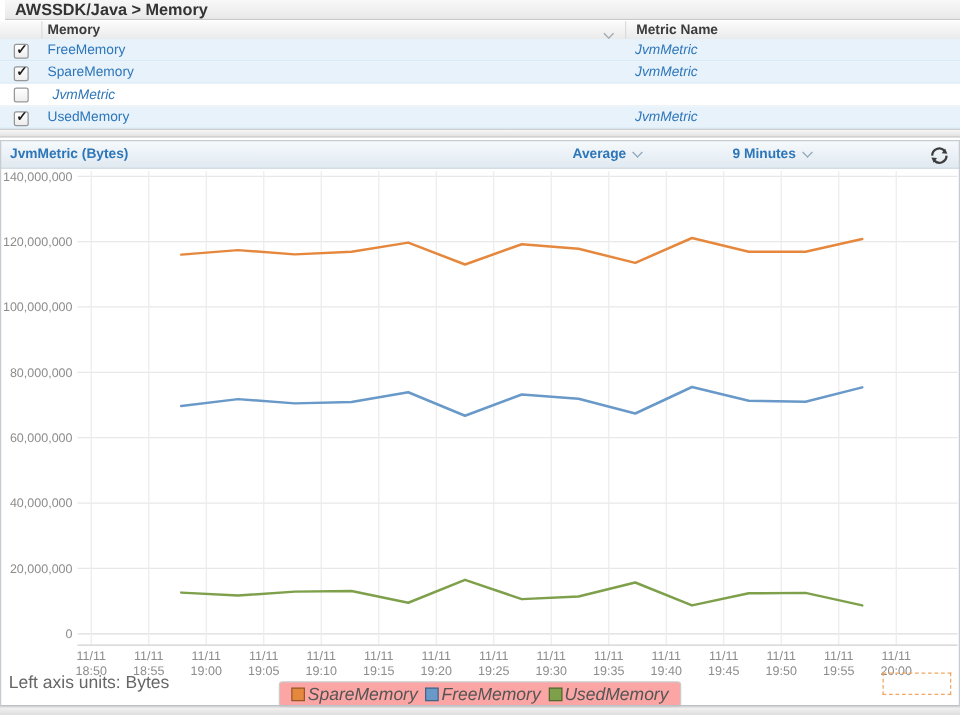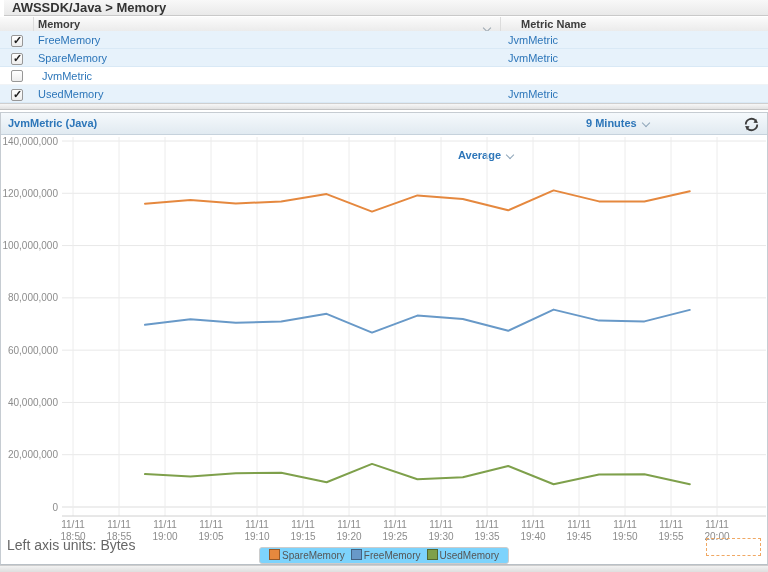--- a/index.html
+++ b/index.html
@@ -18,32 +18,32 @@
   }
   
   .thead{
     position:absolute;left:0;top:17px;width:768px;height:14px;
     background:linear-gradient(#fbfbfb,#ebebeb);
     border-bottom:1px solid #d3d3d3;
     display:flex;font-size:11px;font-weight:bold;color:#3c3c3c;line-height:14px;
   }
   .hc-check{width:34px;border-right:1px solid #dcdcdc;box-sizing:border-box;}
   .hc-name{width:466px;box-sizing:border-box;padding-left:4px;position:relative;}
-  .hc-metric{flex:1;box-sizing:border-box;padding-left:20px;border-left:1px solid #dcdcdc;}
+  .hc-metric{flex:1;box-sizing:border-box;padding-left:8px;border-left:1px solid #dcdcdc;}
   .sort-chev{position:absolute;right:10px;top:3px;}
   .chev{display:inline-block;width:5px;height:5px;border-left:1.5px solid #9aa6b0;
     border-bottom:1.5px solid #9aa6b0;transform:rotate(-45deg);}
   .chev.blue{border-color:#8fa6ba;}
   #rows{position:absolute;left:0;top:31px;width:768px;}
   .trow{height:18px;display:flex;font-size:11px;line-height:18px;background:#fff;
     border-bottom:1px solid #f0f3f6;box-sizing:border-box;cursor:pointer;}
   .trow.sel{background:#e7f2fb;border-bottom:1px solid #d9e9f6;}
   .c-check{width:34px;text-align:center;}
   .c-name{width:466px;padding-left:4px;box-sizing:border-box;}
-  .c-metric{flex:1;padding-left:8px;box-sizing:border-box;}
+  .c-metric{flex:1;padding-left:8px;box-sizing:border-box;font-style:italic;}
   .link{color:#2d76b9;cursor:pointer;}
   .cb{display:inline-block;width:10px;height:10px;margin-top:3px;
     border:1px solid #979797;border-radius:2px;background:linear-gradient(#fff,#ededed);
     font-size:11px;line-height:9px;color:#1d1d1d;font-weight:bold;text-align:center;}
   .cb.checked{text-indent:1px;}
   
   .resize-strip{
     position:absolute;left:0;top:103px;width:768px;height:7px;
     background:linear-gradient(#f7f7f7,#e2e2e2);
     border-top:1px solid #cfcfcf;border-bottom:1px solid #c3c3c3;box-sizing:border-box;
@@ -55,29 +55,29 @@
     border-left:1px solid #c6ccd2;border-right:1px solid #c6ccd2;border-bottom:1px solid #b9c0c6;
     box-sizing:border-box;pointer-events:none;}
   .chart-header{
     position:absolute;left:0;top:112px;width:768px;height:23px;
     background:linear-gradient(#f5f9fc,#e1eaf1);
     border-top:1px solid #c6ccd2;border-bottom:1px solid #c6d2dc;
     box-sizing:border-box;font-size:11px;
   }
   .chart-title{position:absolute;left:8px;top:0;line-height:21px;color:#2d76b9;font-weight:bold;}
   .dropdown{position:absolute;top:0;line-height:21px;color:#2d76b9;font-weight:bold;cursor:pointer;}
-  .dd-average{left:458px;margin-top:32px;}
+  .dd-average{left:458px;}
   .dd-period{left:586px;}
   .dropdown .chev{margin-left:6px;margin-bottom:1px;}
   .refresh-btn{position:absolute;left:743px;top:3px;width:17px;height:17px;cursor:pointer;}
   #plot{position:absolute;left:0;top:135px;}
   .units-label{position:absolute;left:7px;top:537px;font-size:14px;color:#666;}
   .legend{position:absolute;left:0;top:545px;width:768px;text-align:center;pointer-events:none;}
-  .legend-box{display:inline-block;background:#7dd3fc;border:1px solid #ccc;border-radius:3px;
-    padding:1px 6px 2px 6px;font-size:10px;color:#555;pointer-events:auto;}
+  .legend-box{display:inline-block;background:#fca5a5;border:1px solid #ccc;border-radius:3px;
+    padding:1px 6px 2px 6px;font-size:14px;color:#555;pointer-events:auto;font-style:italic;}
   .legend-item{display:inline-block;margin:0 3px;cursor:pointer;}
   .swatch{display:inline-block;width:9px;height:9px;border:1px solid rgba(0,0,0,0.35);
     vertical-align:-1px;margin-right:2px;}
   .dashed-box{position:absolute;left:706px;top:538px;width:55px;height:18px;
     border:1px dashed #f0a863;box-sizing:border-box;}
   .bottom-strip{position:absolute;left:0;top:565px;width:768px;height:7px;
     background:linear-gradient(#f2f2f2,#dedede);border-top:1px solid #cdcdcd;box-sizing:border-box;}
 </style>
 </head>
 <body>
@@ -117,21 +117,21 @@
         <div class="c-name"><span class="link">UsedMemory</span></div>
         <div class="c-metric"><span class="link">JvmMetric</span></div>
       </div>
     </div>
 
   <div class="resize-strip">
     <span class="drag-dots">••••</span>
   </div>
 
   <div class="chart-header">
-    <span class="chart-title">JvmMetric (Java)</span>
+    <span class="chart-title">JvmMetric (Bytes)</span>
     <span class="dropdown dd-average">
       <span>Average</span><span class="chev blue"></span>
     </span>
     <span class="dropdown dd-period">
       <span>9 Minutes</span><span class="chev blue"></span>
     </span>
     <span class="refresh-btn">
       <svg width="17" height="17" viewBox="0 0 16 16">
         <path d="M 13.4 8 A 5.4 5.4 0 0 1 4.2 11.8" stroke="#3d3d3d" stroke-width="1.7" fill="none"></path>
         <polygon points="2.0,9.4 6.2,9.7 3.7,13.4" fill="#3d3d3d"></polygon>

